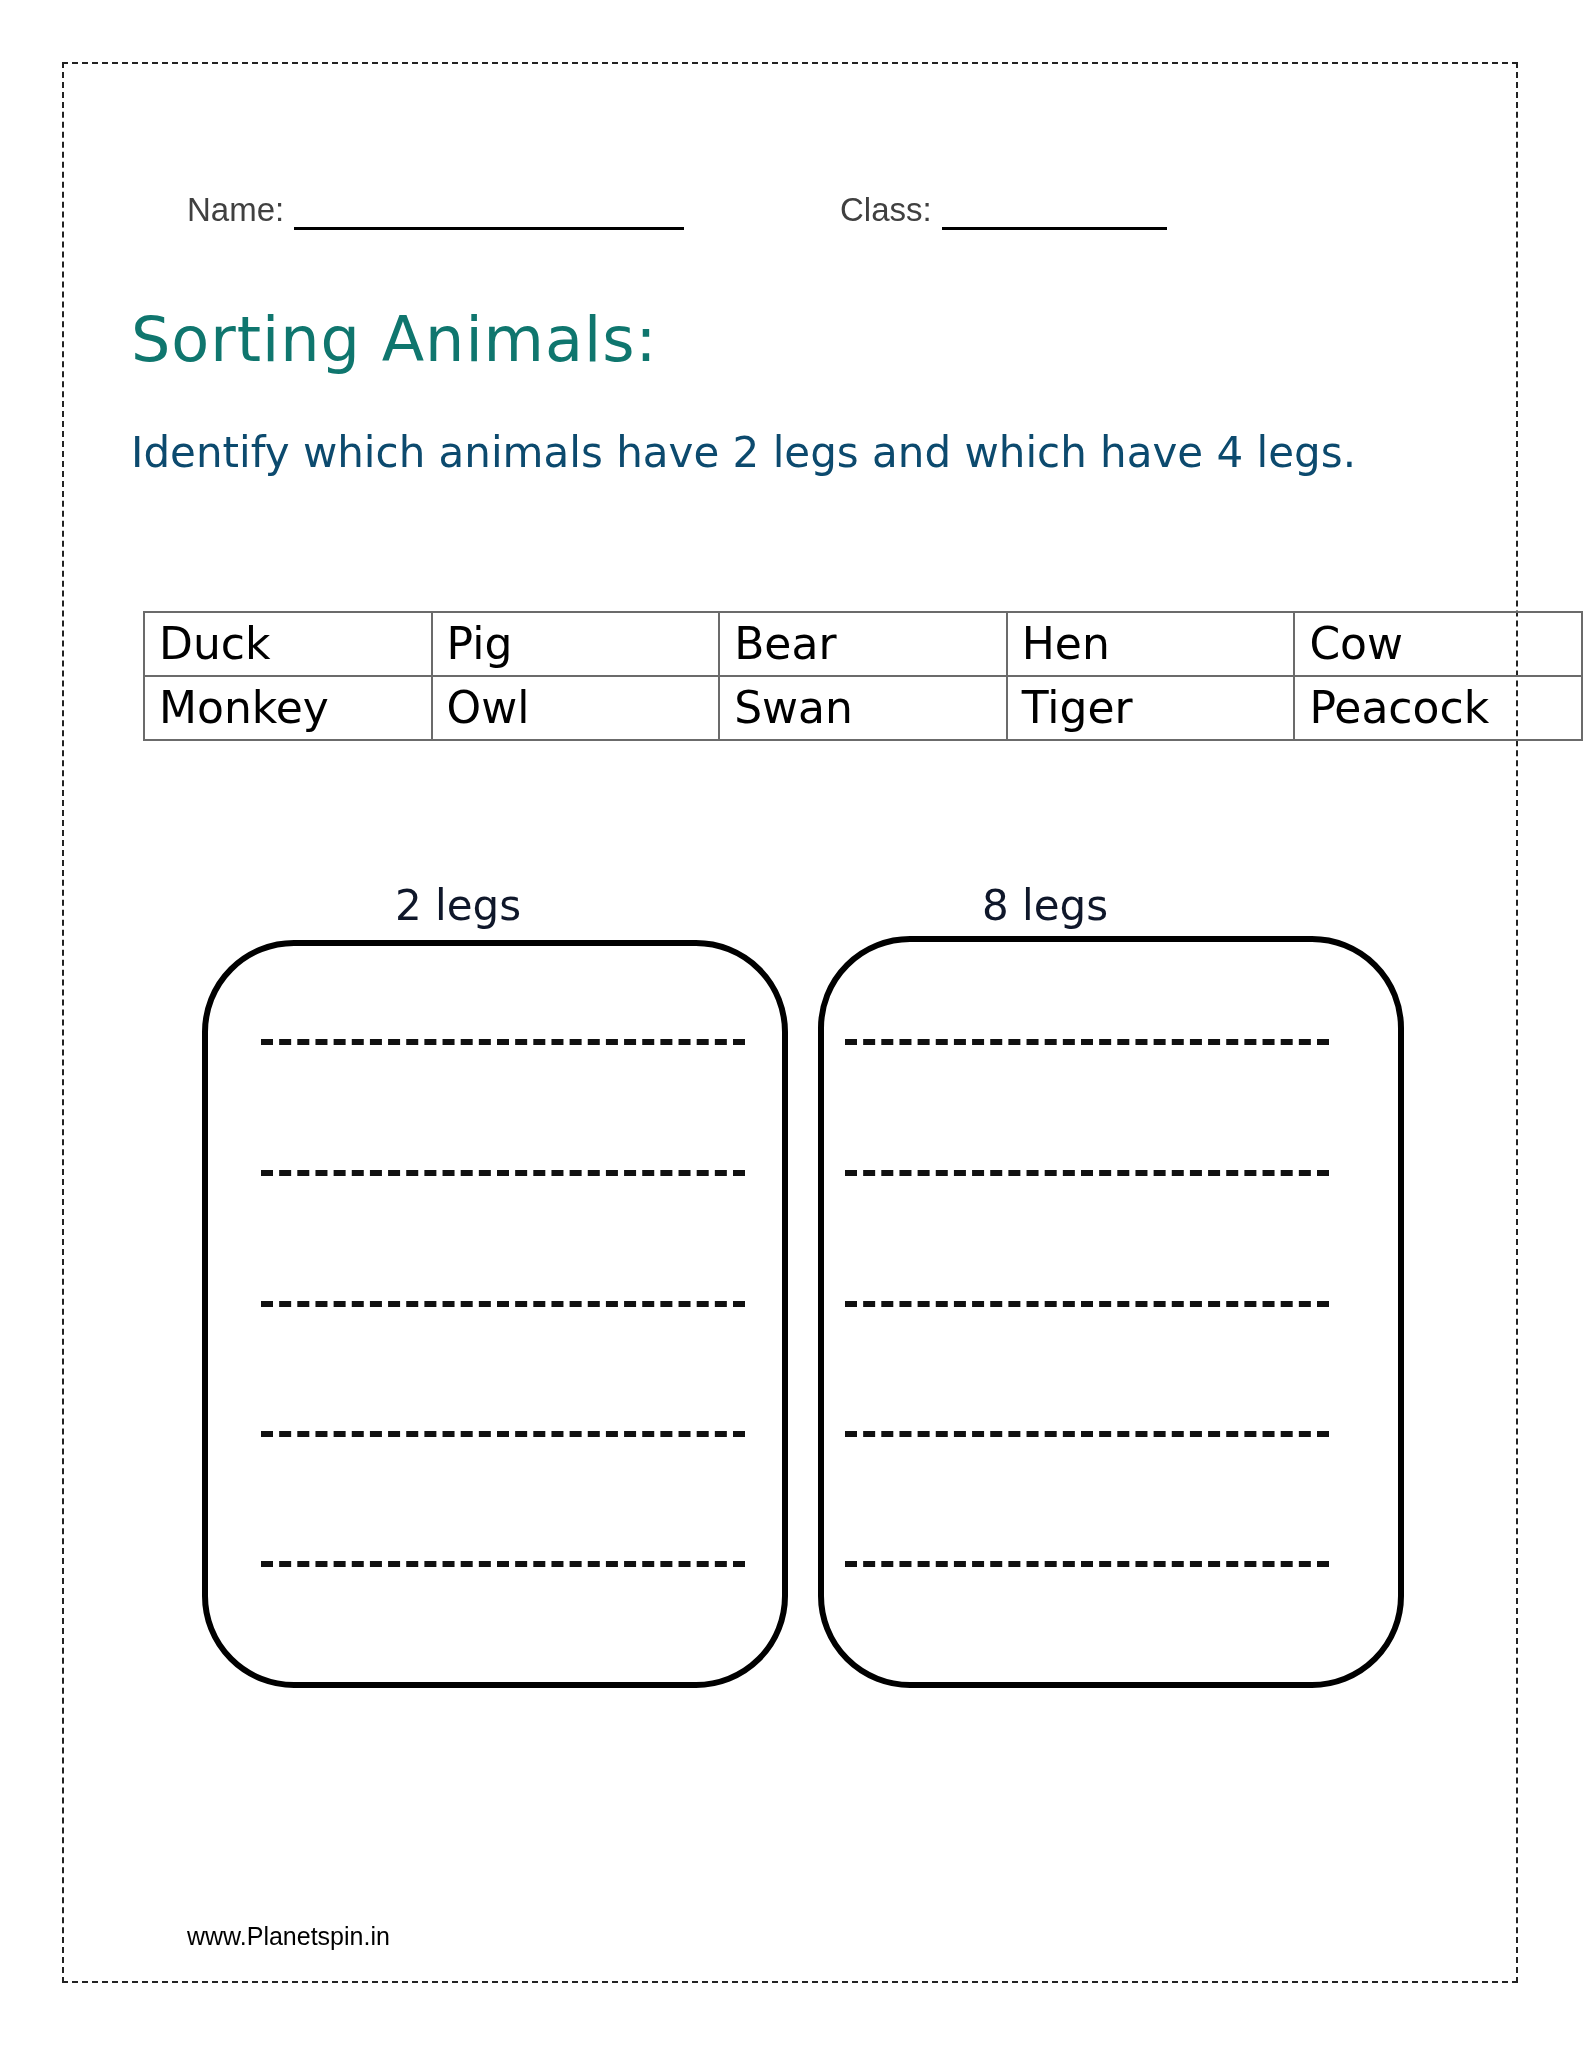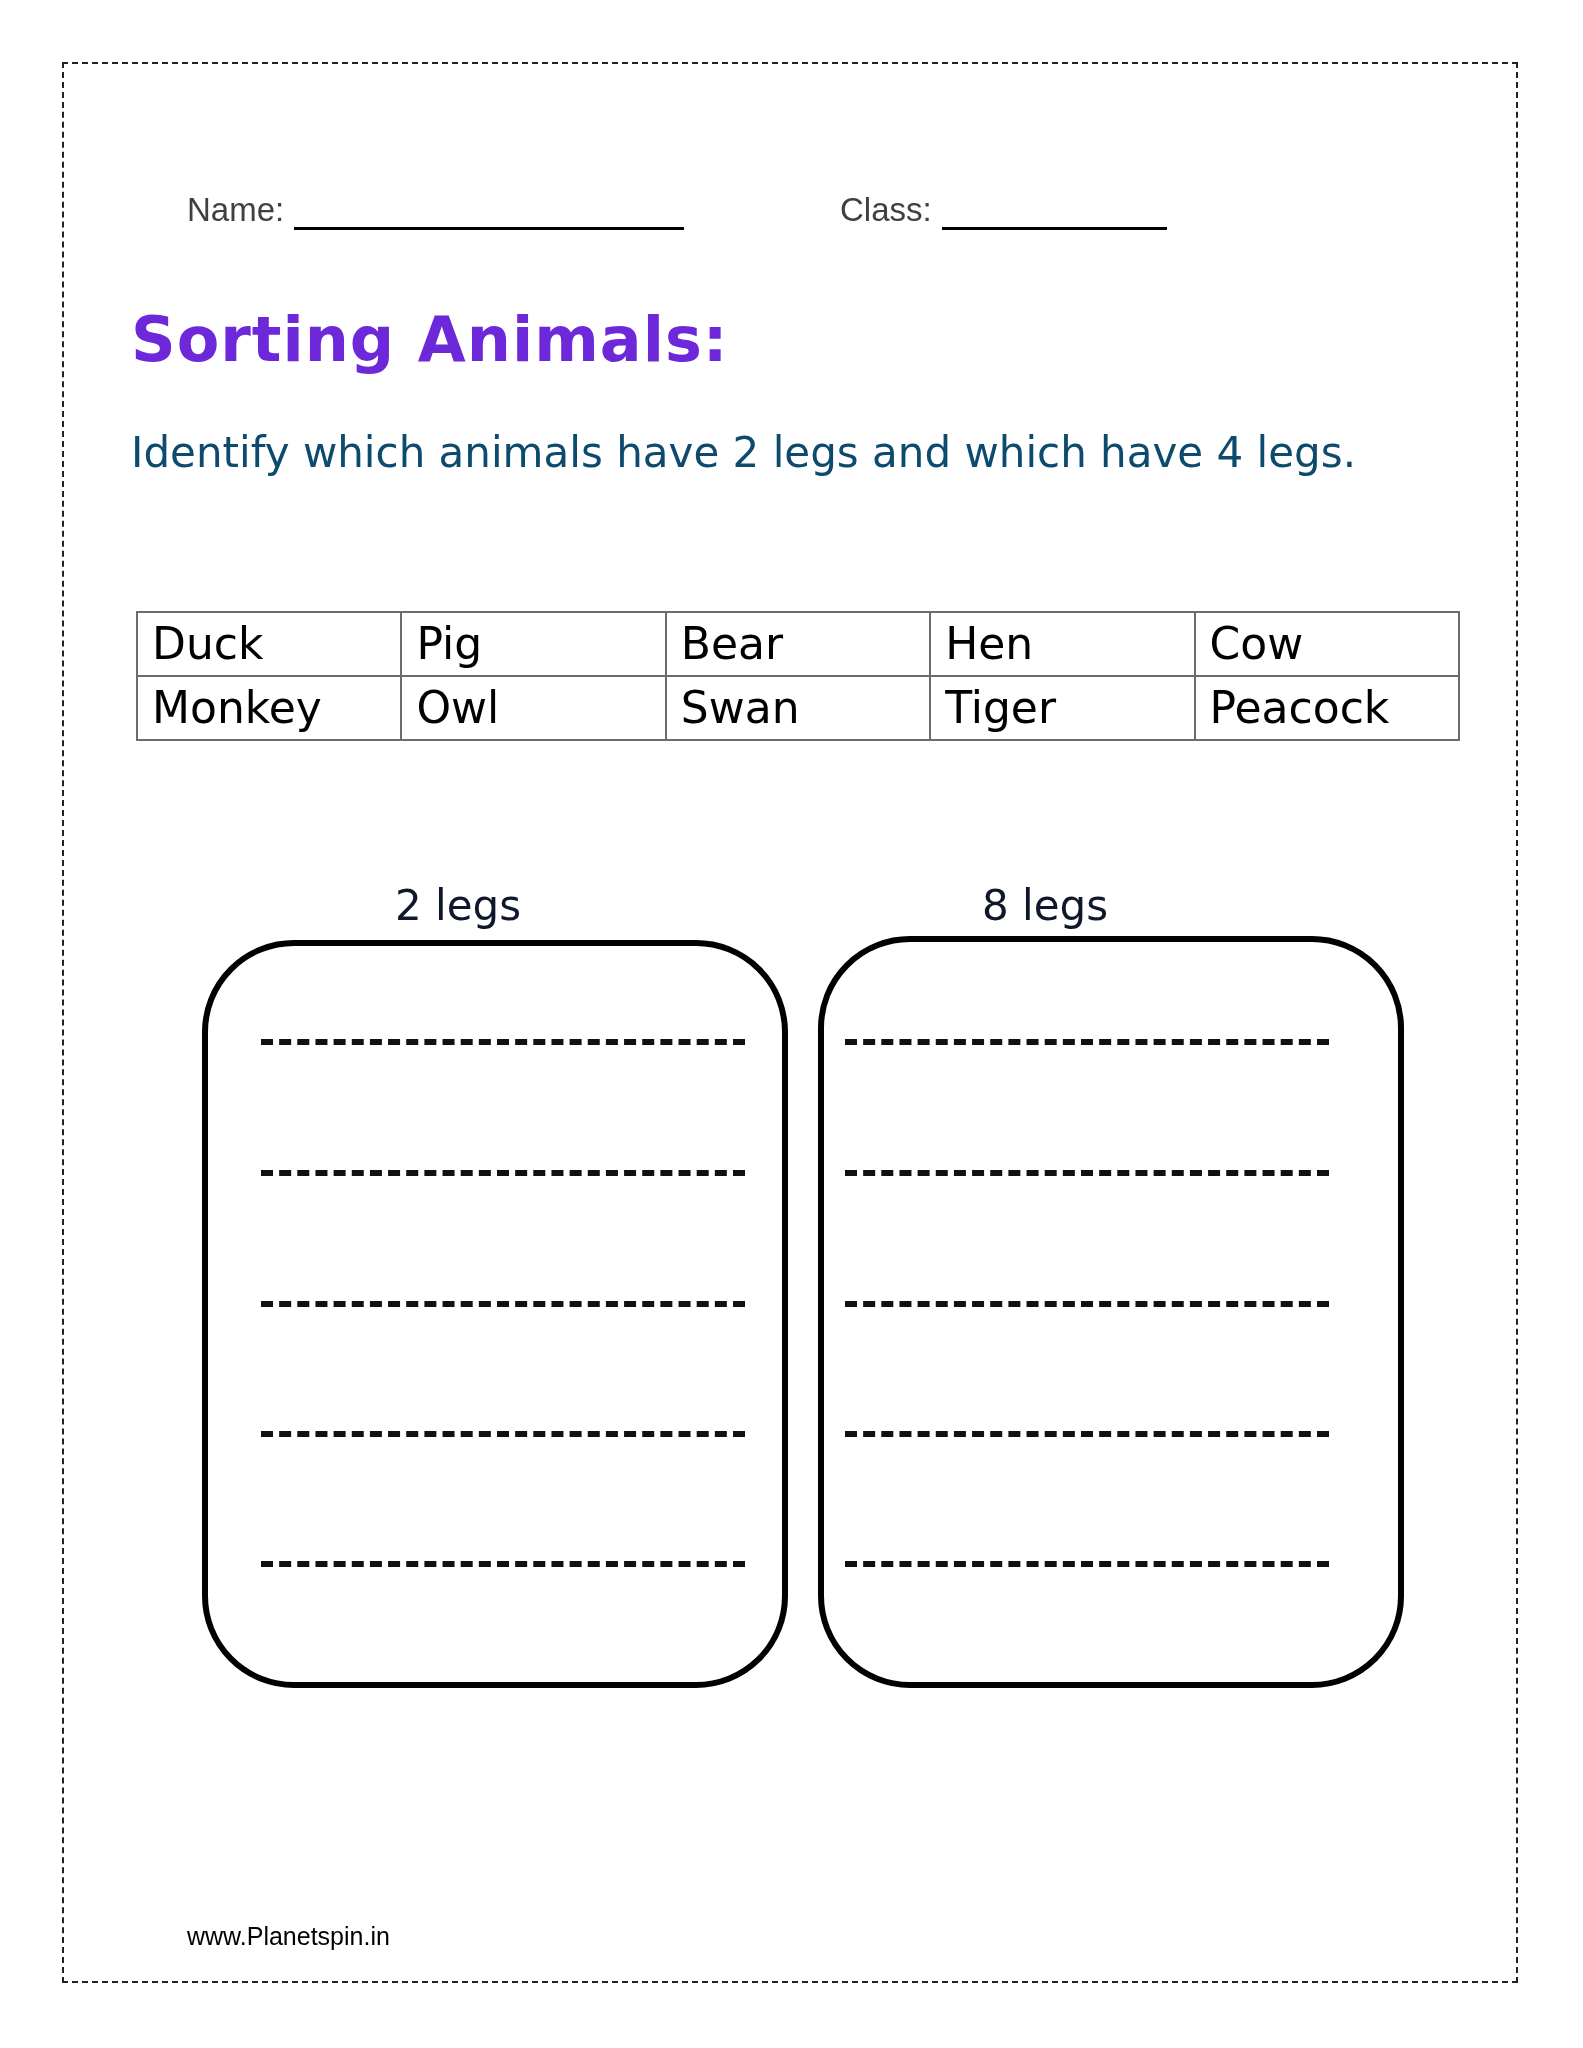--- a/index.html
+++ b/index.html
@@ -10,30 +10,30 @@
   }
   .header-field {
     position:absolute; top:190px; font-family:"Liberation Sans", sans-serif;
     font-size:33px; line-height:40px; white-space:nowrap; color:#404040;
   }
   .header-field .line {
     display:inline-block; border-bottom:3px solid #000; height:32px; vertical-align:bottom; margin-left:10px;
   }
   .title {
     position:absolute; left:131px; top:300px; margin:0;
-    font-family:"DejaVu Sans", sans-serif; font-weight:bold; font-size:62px;
-    line-height:80px; letter-spacing:1px; color:#6d28d9;
+    font-family:"DejaVu Sans", sans-serif; font-weight:normal; font-size:62px;
+    line-height:80px; letter-spacing:1px; color:#0f766e;
   }
   .instructions {
     position:absolute; left:131px; top:420px; width:1300px; margin:0;
     font-family:"DejaVu Sans", sans-serif; font-size:42px; line-height:65px; color:#0c4a6e;
   }
   .instructions span { display:block; white-space:nowrap; }
   .animal-table {
-    position:absolute; left:136px; top:611px; width:1324px; border-collapse:collapse;
+    position:absolute; left:143px; top:611px; width:1440px; border-collapse:collapse;
   }
   .animal-table td {
     border:2px solid #6b6b6b; height:62px; padding:0 0 0 14px; vertical-align:middle;
     font-family:"DejaVu Sans", sans-serif; font-size:44px; line-height:60px; width:248px; color:#000;
   }
   .box-label {
     position:absolute; top:878px; font-family:"DejaVu Sans", sans-serif; font-size:42px;
     line-height:56px; color:#0f172a;
   }
   .sort-box {

